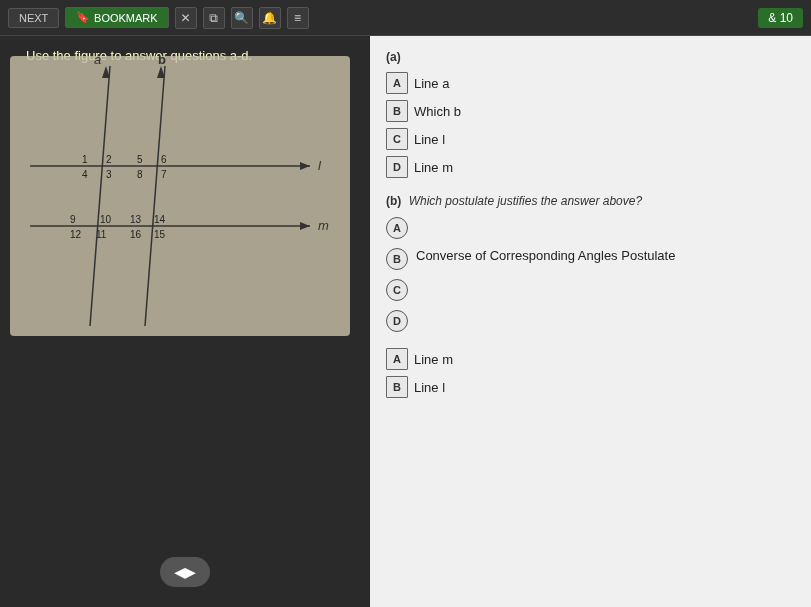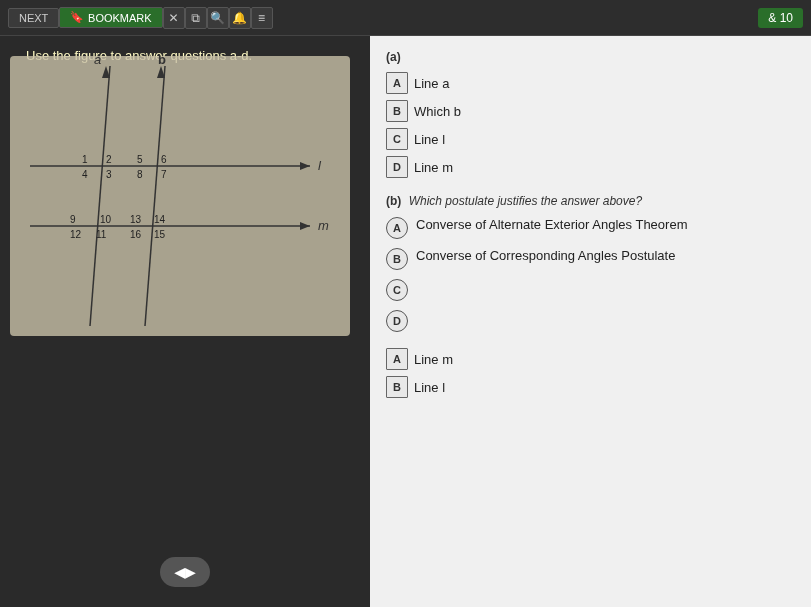--- a/index.html
+++ b/index.html
@@ -13,20 +13,21 @@
       flex-direction: column;
     }
 
     
     .toolbar {
       height: 36px;
       background: #2d2d2d;
       display: flex;
       align-items: center;
       padding: 0 8px;
+      gap: 6px;
       border-bottom: 1px solid #444;
     }
     .toolbar-btn {
       background: #3a3a3a;
       border: 1px solid #555;
       color: #ccc;
       padding: 3px 10px;
       font-size: 11px;
       cursor: pointer;
       border-radius: 2px;
@@ -286,21 +287,20 @@
     </div>
 
     <div class="question-part">
       <div class="part-label">
         <span>(b)</span>
         <span style="font-weight:normal;font-style:italic;margin-left:4px;margin-top:6px;">Which postulate justifies the answer above?</span>
       </div>
 
       <div class="circle-option">
         <div class="option-circle">A</div>
-        <span class="circle-option-text">Converse of Alternate Exterior Angles Theorem</span>
       </div>
       <div class="circle-option">
         <div class="option-circle">B</div>
         <span class="circle-option-text">Converse of Corresponding Angles Postulate</span>
       </div>
       <div class="circle-option">
         <div class="option-circle">C</div>
       </div>
       <div class="circle-option">
         <div class="option-circle">D</div>

